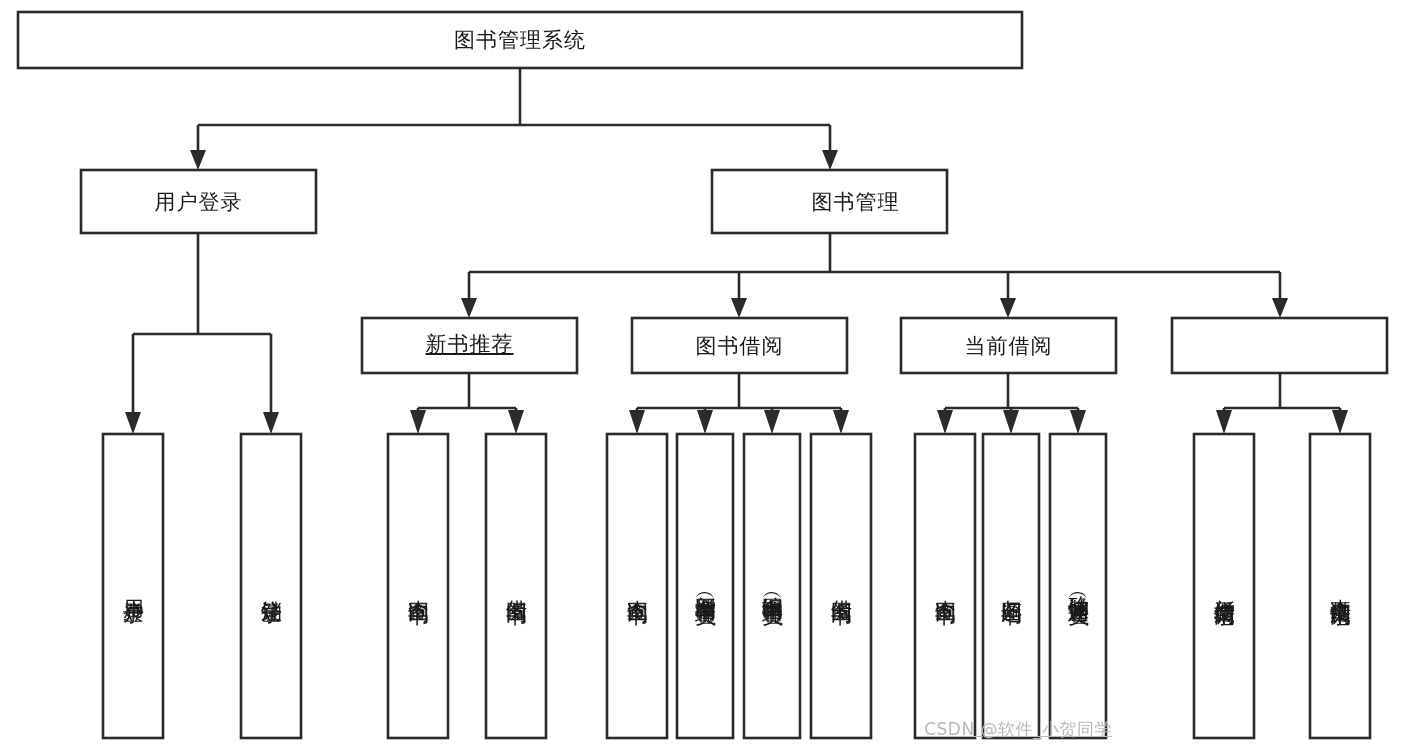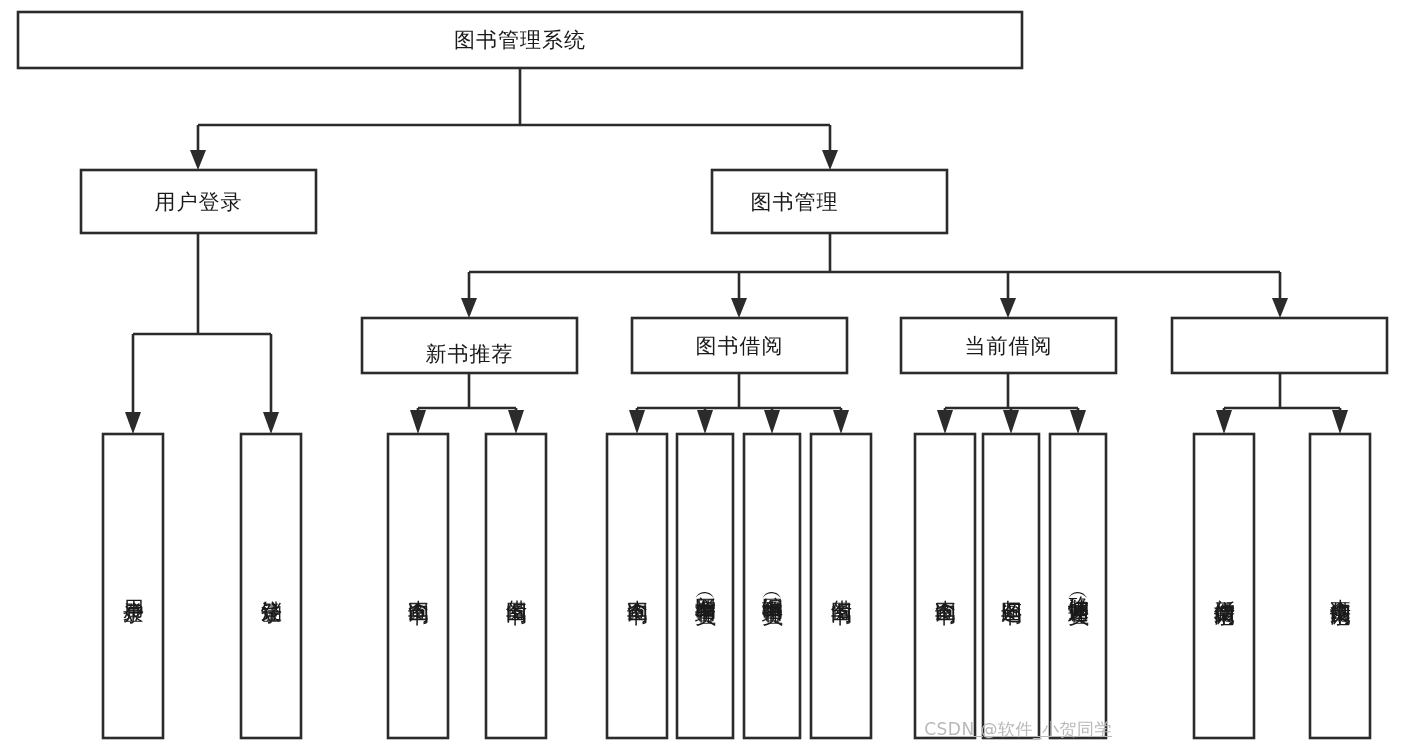--- a/index.html
+++ b/index.html
@@ -184,23 +184,23 @@
     <rect class="node-box" x="983" y="434" width="56" height="304"></rect>
     <rect class="node-box" x="1050" y="434" width="56" height="304"></rect>
 
     <rect class="node-box" x="1194" y="434" width="60" height="304"></rect>
     <rect class="node-box" x="1310" y="434" width="60" height="304"></rect>
   </svg>
 
   <div class="horiz-text-wrap" style="left:18px; top:12px; width:1004px; height:56px;">图书管理系统</div>
 
   <div class="horiz-text-wrap" style="left:81px; top:170px; width:235px; height:63px;">用户登录</div>
-  <div class="horiz-text-wrap" style="left:671px; top:170px; width:235px; height:63px;padding-left:6px;">图书管理</div>
-
-  <div class="horiz-text-wrap" style="left:362px; top:326px; width:215px; height:55px;">新书推荐</div>
+  <div class="horiz-text-wrap" style="left:732px; top:170px; width:235px; height:63px;padding-left:6px;">图书管理</div>
+
+  <div class="horiz-text-wrap" style="left:362px; top:316px; width:215px; height:55px;text-decoration:underline;">新书推荐</div>
   <div class="horiz-text-wrap" style="left:632px; top:318px; width:215px; height:55px;">图书借阅</div>
   <div class="horiz-text-wrap" style="left:901px; top:318px; width:215px; height:55px;">当前借阅</div>
 
   <div class="vert-text-wrap" style="left:103px; top:434px; width:60px; height:304px;">用户登录</div>
   <div class="vert-text-wrap" style="left:241px; top:434px; width:60px; height:304px;">注销登录</div>
 
   <div class="vert-text-wrap" style="left:388px; top:434px; width:60px; height:304px;">查询图书</div>
   <div class="vert-text-wrap" style="left:486px; top:434px; width:60px; height:304px;">借阅图书</div>
 
   <div class="vert-text-wrap" style="left:607px; top:434px; width:60px; height:304px;">查询图书</div>

